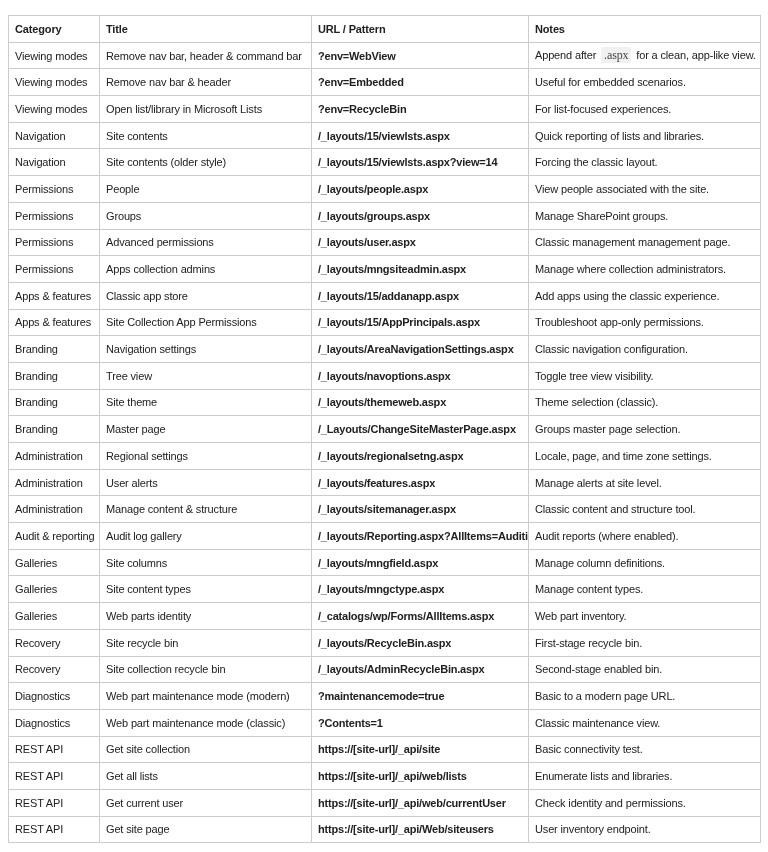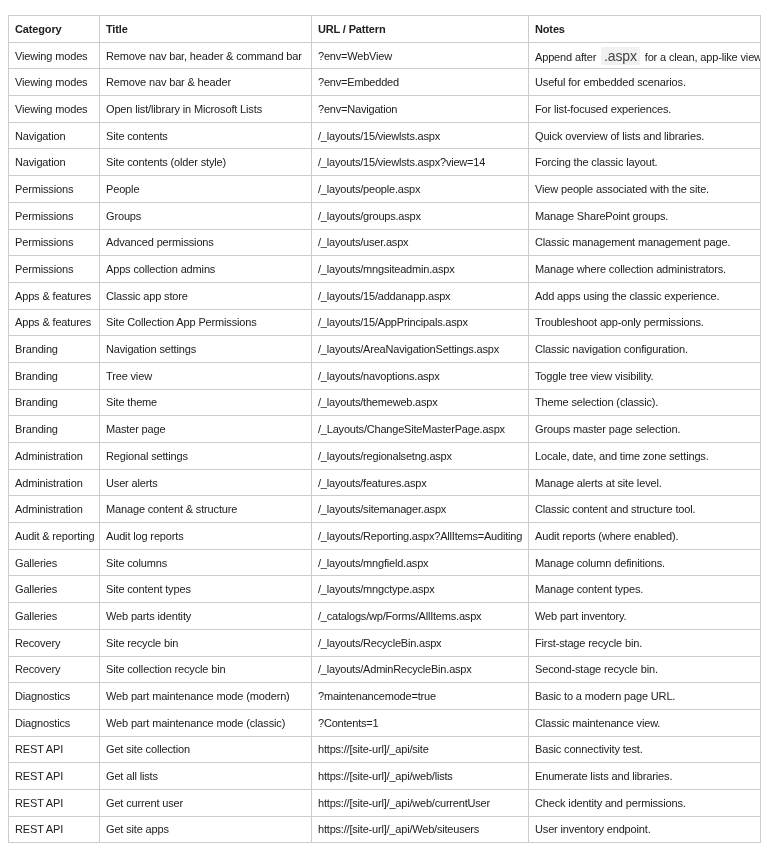--- a/index.html
+++ b/index.html
@@ -33,24 +33,25 @@
     vertical-align: middle;
     text-align: left;
     white-space: nowrap;
     overflow: hidden;
   }
   .ref-table th {
     font-weight: bold;
   }
   .ref-table td.url-cell {
     letter-spacing: -0.2px;
+    font-weight: bold;
   }
   code.chip {
-    font-family: Liberation Sans, sans-serif;
-    font-size: 14px;
+    font-family: Liberation Serif, serif;
+    font-size: 12px;
     color: #444444;
     background: #f1f1f1;
     border-radius: 2px;
     padding: 1px 3px;
     margin: 0 2px;
   }
 </style>
 </head>
 <body>
 
@@ -78,28 +79,28 @@
       </tr>
       <tr>
         <td>Viewing modes</td>
         <td>Remove nav bar &amp; header</td>
         <td class="url-cell">?env=Embedded</td>
         <td>Useful for embedded scenarios.</td>
       </tr>
       <tr>
         <td>Viewing modes</td>
         <td>Open list/library in Microsoft Lists</td>
-        <td class="url-cell">?env=Navigation</td>
+        <td class="url-cell">?env=RecycleBin</td>
         <td>For list-focused experiences.</td>
       </tr>
       <tr>
         <td>Navigation</td>
         <td>Site contents</td>
         <td class="url-cell">/_layouts/15/viewlsts.aspx</td>
-        <td>Quick overview of lists and libraries.</td>
+        <td>Quick reporting of lists and libraries.</td>
       </tr>
       <tr>
         <td>Navigation</td>
         <td>Site contents (older style)</td>
         <td class="url-cell">/_layouts/15/viewlsts.aspx?view=14</td>
         <td>Forcing the classic layout.</td>
       </tr>
       <tr>
         <td>Permissions</td>
         <td>People</td>
@@ -157,37 +158,37 @@
       <tr>
         <td>Branding</td>
         <td>Master page</td>
         <td class="url-cell">/_Layouts/ChangeSiteMasterPage.aspx</td>
         <td>Groups master page selection.</td>
       </tr>
       <tr>
         <td>Administration</td>
         <td>Regional settings</td>
         <td class="url-cell">/_layouts/regionalsetng.aspx</td>
-        <td>Locale, date, and time zone settings.</td>
+        <td>Locale, page, and time zone settings.</td>
       </tr>
       <tr>
         <td>Administration</td>
         <td>User alerts</td>
         <td class="url-cell">/_layouts/features.aspx</td>
         <td>Manage alerts at site level.</td>
       </tr>
       <tr>
         <td>Administration</td>
         <td>Manage content &amp; structure</td>
         <td class="url-cell">/_layouts/sitemanager.aspx</td>
         <td>Classic content and structure tool.</td>
       </tr>
       <tr>
         <td>Audit &amp; reporting</td>
-        <td>Audit log reports</td>
+        <td>Audit log gallery</td>
         <td class="url-cell">/_layouts/Reporting.aspx?AllItems=Auditing</td>
         <td>Audit reports (where enabled).</td>
       </tr>
       <tr>
         <td>Galleries</td>
         <td>Site columns</td>
         <td class="url-cell">/_layouts/mngfield.aspx</td>
         <td>Manage column definitions.</td>
       </tr>
       <tr>
@@ -205,21 +206,21 @@
       <tr>
         <td>Recovery</td>
         <td>Site recycle bin</td>
         <td class="url-cell">/_layouts/RecycleBin.aspx</td>
         <td>First-stage recycle bin.</td>
       </tr>
       <tr>
         <td>Recovery</td>
         <td>Site collection recycle bin</td>
         <td class="url-cell">/_layouts/AdminRecycleBin.aspx</td>
-        <td>Second-stage recycle bin.</td>
+        <td>Second-stage enabled bin.</td>
       </tr>
       <tr>
         <td>Diagnostics</td>
         <td>Web part maintenance mode (modern)</td>
         <td class="url-cell">?maintenancemode=true</td>
         <td>Basic to a modern page URL.</td>
       </tr>
       <tr>
         <td>Diagnostics</td>
         <td>Web part maintenance mode (classic)</td>
@@ -239,18 +240,18 @@
         <td>Enumerate lists and libraries.</td>
       </tr>
       <tr>
         <td>REST API</td>
         <td>Get current user</td>
         <td class="url-cell">https://[site-url]/_api/web/currentUser</td>
         <td>Check identity and permissions.</td>
       </tr>
       <tr>
         <td>REST API</td>
-        <td>Get site apps</td>
+        <td>Get site page</td>
         <td class="url-cell">https://[site-url]/_api/Web/siteusers</td>
         <td>User inventory endpoint.</td>
       </tr>
     </tbody>
 </table>
 
 </body></html>

